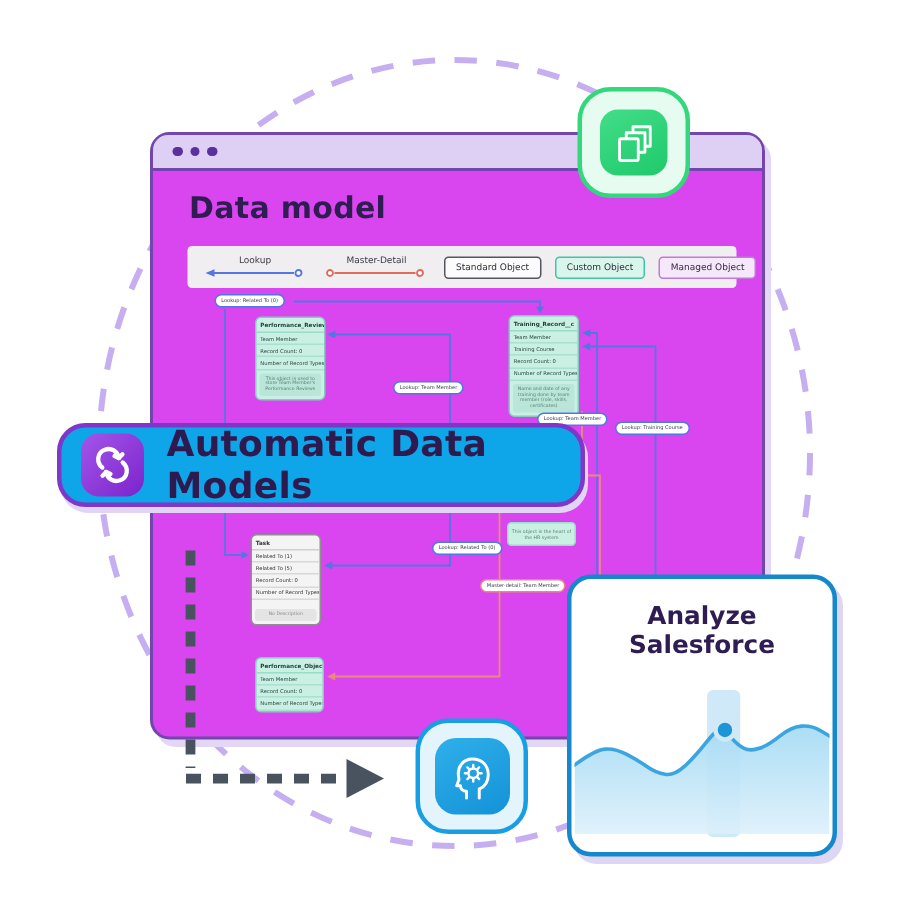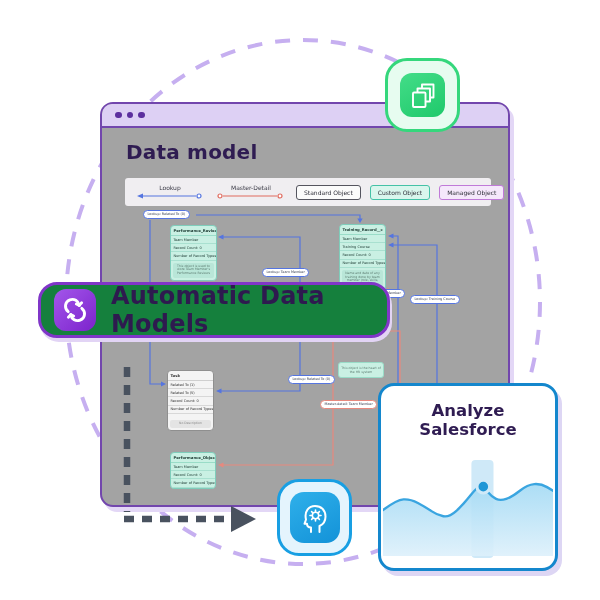--- a/index.html
+++ b/index.html
@@ -6,22 +6,22 @@
   html,body { background:#ffffff; }
   .stage { position:relative; width:600px; height:600px; background:#ffffff; overflow:hidden;
            font-family:"DejaVu Sans","Liberation Sans",sans-serif; }
   svg { display:block; }
 
   
   .bg-circle { position:absolute; left:0; top:0; z-index:1; }
 
   
   .window { position:absolute; left:100px; top:88px; width:410px; height:405px; z-index:10;
-            background:#a3a3a3; border:2.5px solid #7246ad; border-radius:13px;
-            box-shadow:4px 5px 0 0 #e3d7f6;margin-top:14px; }
+            background:#d946ef; border:2.5px solid #7246ad; border-radius:13px;
+            box-shadow:4px 5px 0 0 #e3d7f6; }
   .titlebar { height:24px; background:#ddd0f4; border-bottom:2px solid #7246ad;
               border-radius:10px 10px 0 0; display:flex; align-items:center; padding-left:13px; gap:5px; }
   .dot { width:6.5px; height:6.5px; border-radius:50%; background:#5c2f9e; }
   .win-title { position:absolute; left:24px; top:36px; font-size:20px; font-weight:800;
                color:#2f1c52; letter-spacing:.2px; }
 
   
   .legend { position:absolute; left:23px; top:74px; width:366px; height:28px; background:#f0eef1;
             border-radius:3px; display:flex; align-items:center; gap:9px; padding:0 9px; }
   .leg-line-item { display:flex; flex-direction:column; align-items:center; width:72px; }
@@ -50,21 +50,21 @@
                 font-size:3.1px; color:#5e7e73; text-align:center; padding:3px 2px; line-height:1.3; }
   .dpill { position:absolute; background:#ffffff; border:1px solid #5575e0; border-radius:6px;
            font-size:3.4px; color:#333a4d; padding:1.3px 3.5px; white-space:nowrap; z-index:3; }
   .dpill.red { border-color:#e8897e; }
 
   
   .arrow-svg { position:absolute; left:100px; top:355px; z-index:20; }
 
   
   .auto-pill { position:absolute; left:38px; top:282px; width:352px; height:56px; z-index:30;
-               background:#15803d; border:3.5px solid #8036c8; border-radius:19px;
+               background:#0ea5e9; border:3.5px solid #8036c8; border-radius:19px;
                display:flex; align-items:center; padding-left:13px; gap:15px;
                box-shadow:2px 4px 0 #e2d4f5; }
   .auto-icon { width:42px; height:42px; border-radius:12px; flex:0 0 auto;
                background:linear-gradient(135deg,#a356ea,#7c23cc);
                display:flex; align-items:center; justify-content:center; }
   .auto-label { font-size:24px; font-weight:800; color:#2e1a4f; letter-spacing:.2px; }
 
   
   .card { position:absolute; left:378px; top:383px; width:180px; height:188px; z-index:25;
           background:#ffffff; border:3px solid #1487cd; border-radius:16px; overflow:hidden;

